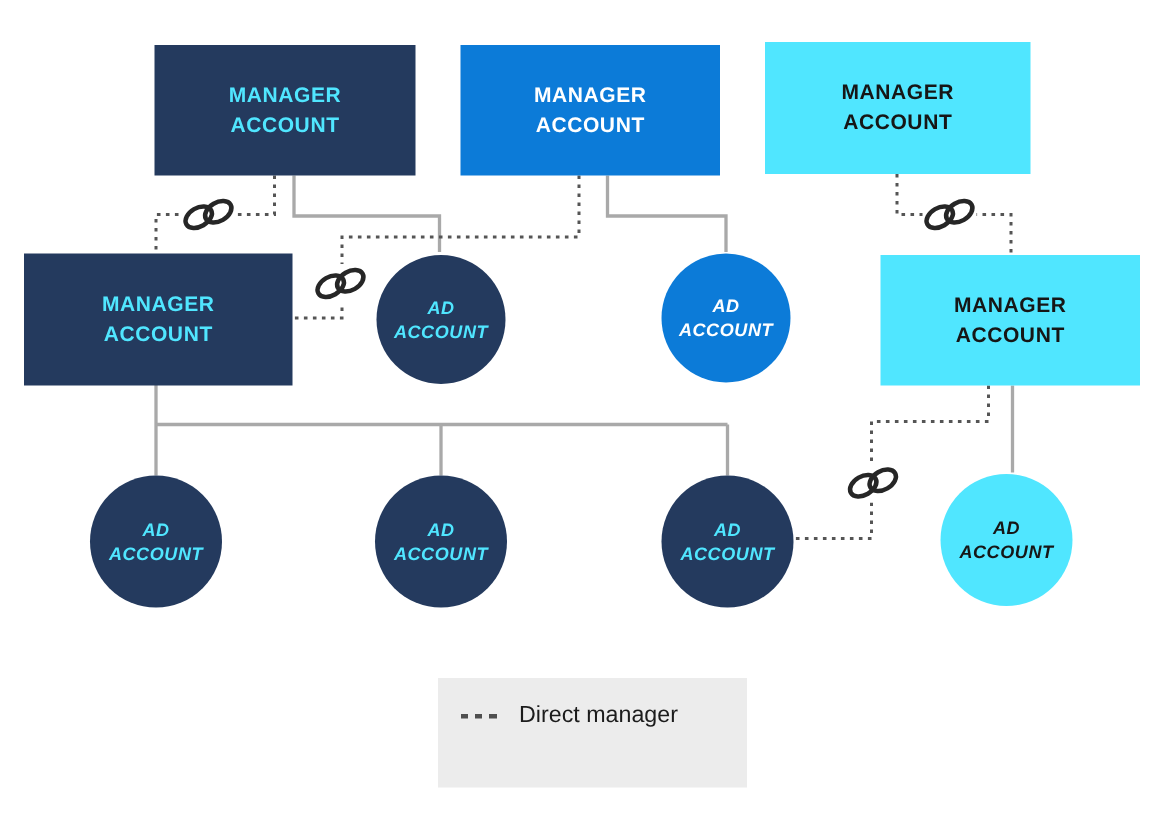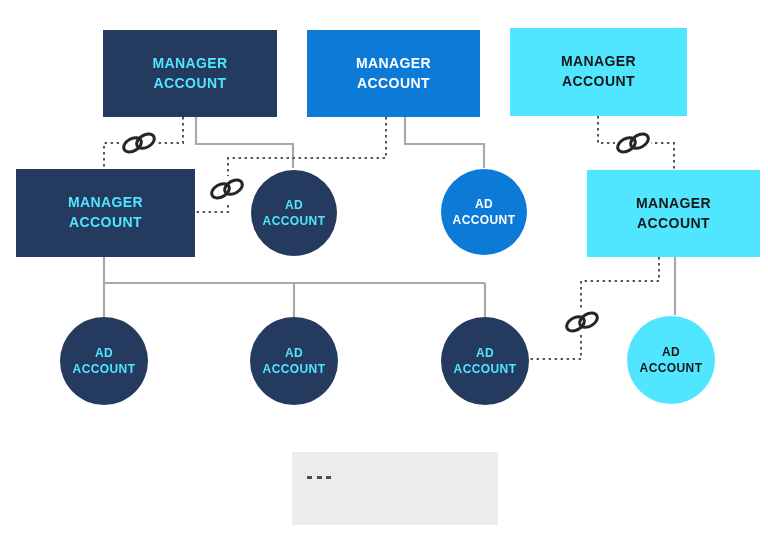--- a/index.html
+++ b/index.html
@@ -21,21 +21,21 @@
     position: absolute;
     display: flex;
     align-items: center;
     justify-content: center;
     text-align: center;
     font-weight: 700;
     box-sizing: border-box;
   }
   .node .lbl { white-space: pre-line; letter-spacing: 0.4px; }
   .box  { font-size: 14px; line-height: 1.4; }
-  .circle { border-radius: 50%; font-size: 12px; line-height: 1.35; }
+  .circle { border-radius: 50%; font-size: 12px; line-height: 1.35; font-style: italic; }
 
   .navy { background: var(--dark-navy, #243A5E); color: var(--cyan-label, #50E6FF); }
   .blue { background: var(--azure-blue, #0C7BD8); color: var(--white-label, #FFFFFF); }
   .cyan { background: var(--light-cyan, #50E6FF); color: var(--dark-label, #161616); }
 
   
   #mgr-top-left    { left: 103px; top: 30px;  width: 174px; height: 87px; }
   #mgr-top-center  { left: 307px; top: 30px;  width: 173px; height: 87px; }
   #mgr-top-right   { left: 510px; top: 28px;  width: 177px; height: 88px; }
   
@@ -145,16 +145,17 @@
 ACCOUNT</span>
   </div>
   <div class="node circle cyan" id="ad-bottom-cyan">
     <span class="lbl">AD
 ACCOUNT</span>
   </div>
 
   <div class="legend">
     <div class="legend-row">
       <span class="swatch dashed"></span>
+      <span class="legend-label">Direct manager</span>
     </div>
   </div>
 
 </div>
 
 </body></html>

